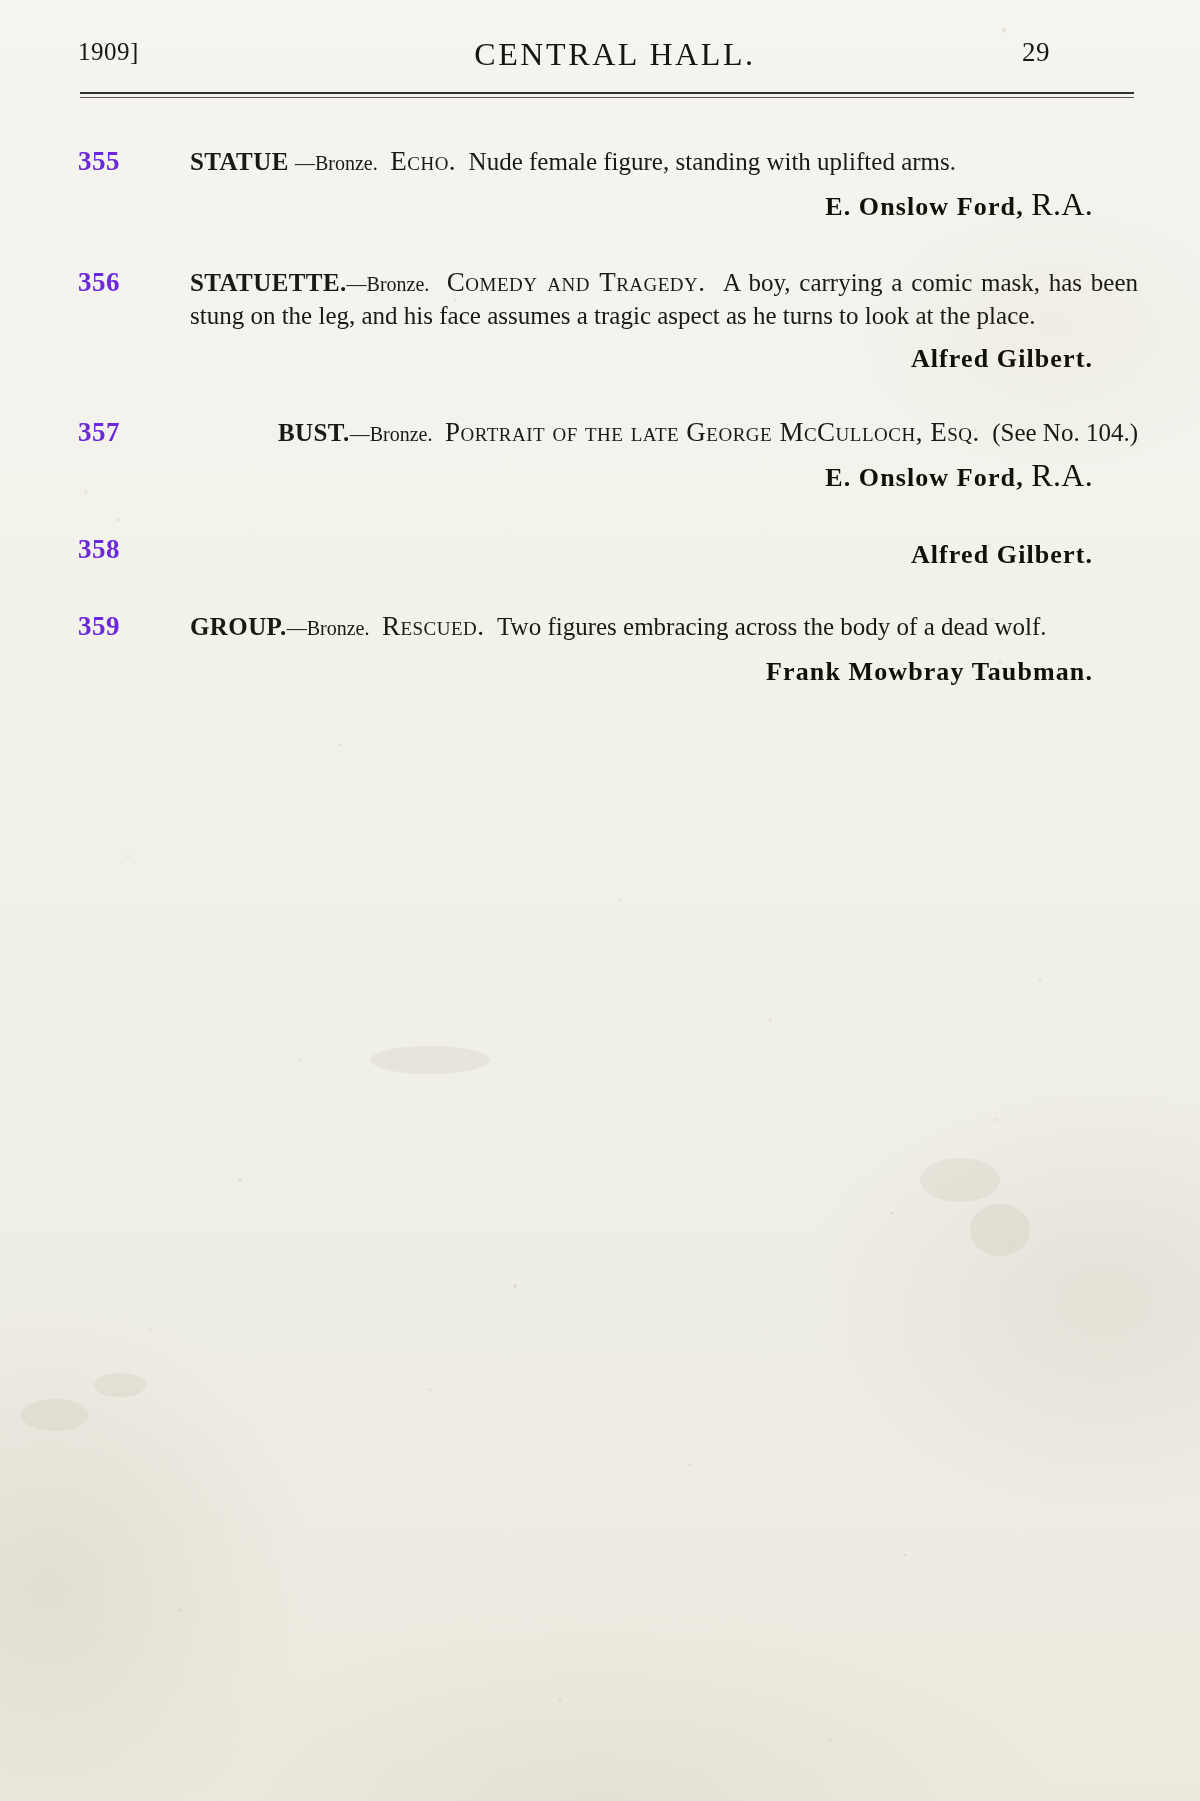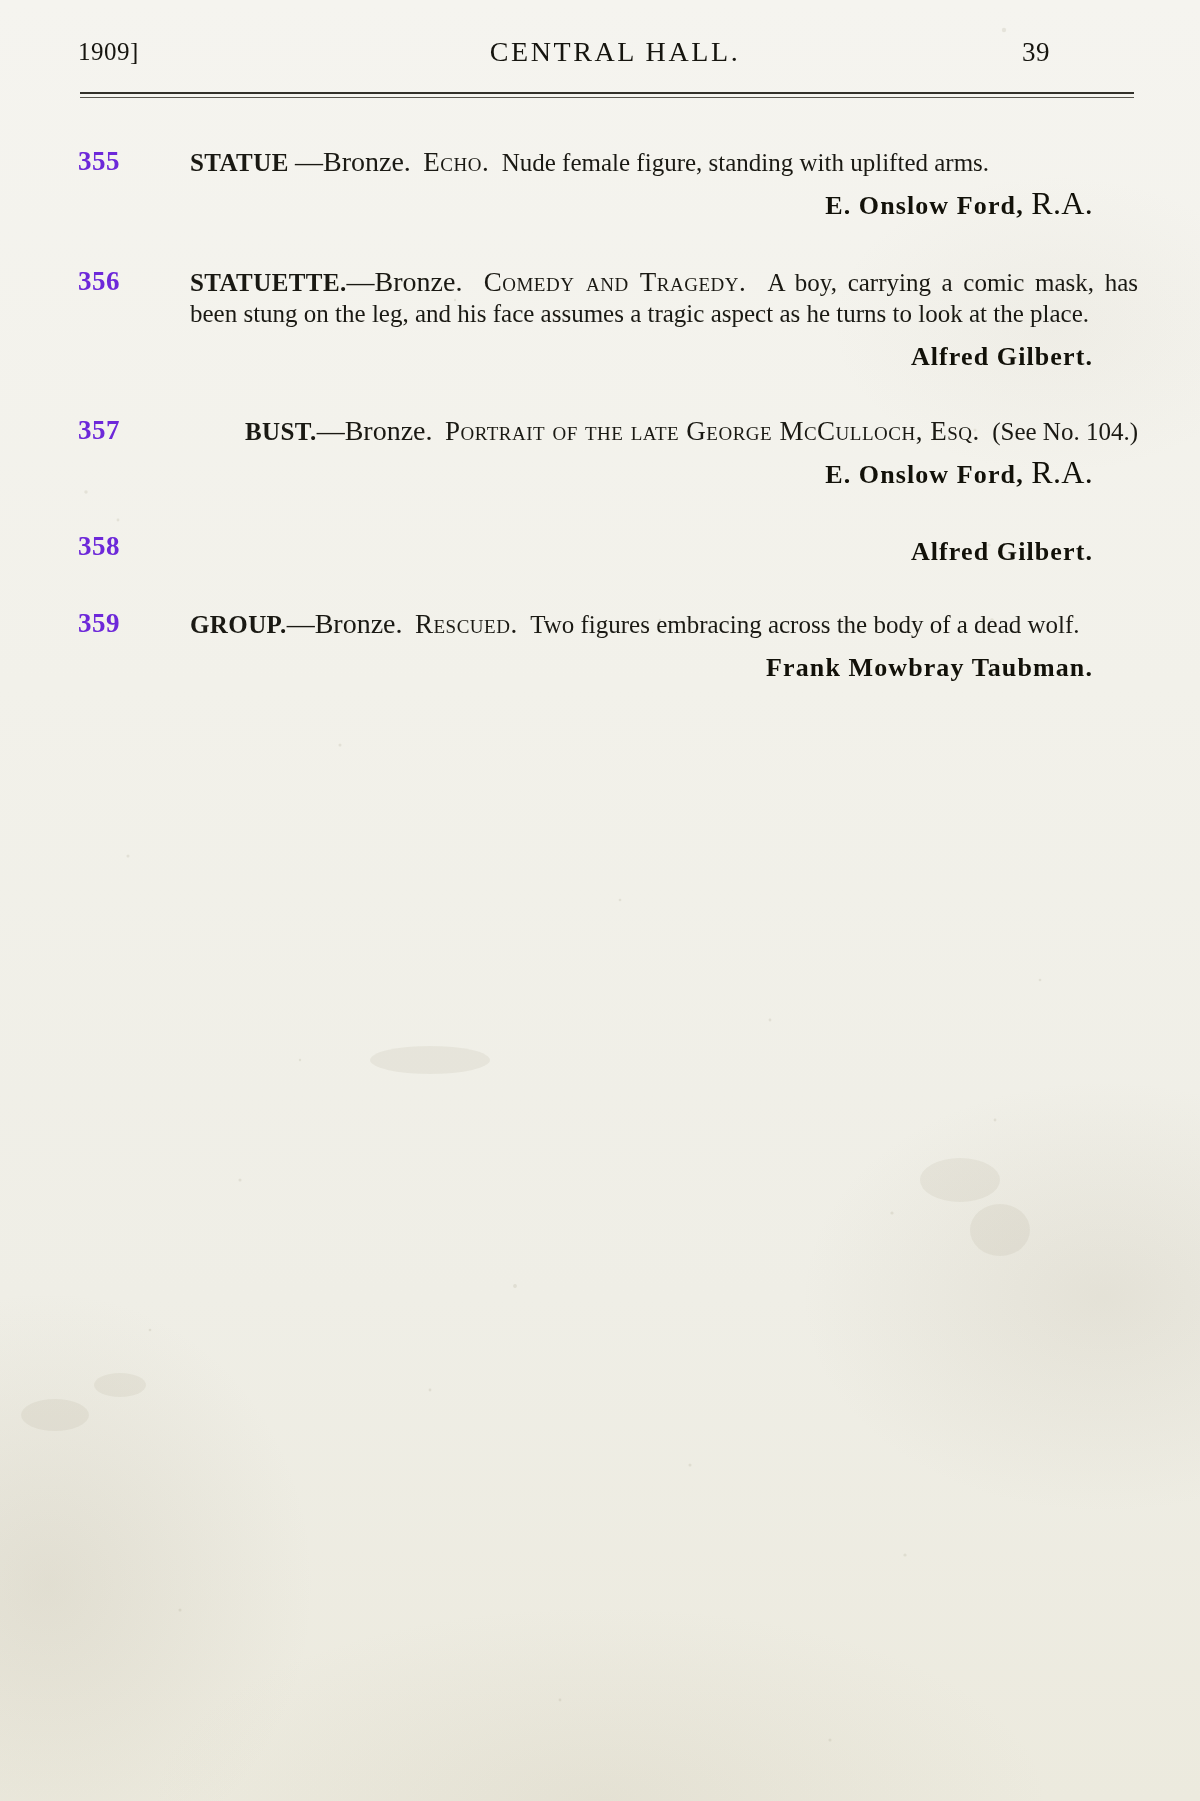--- a/index.html
+++ b/index.html
@@ -60,21 +60,21 @@
     font-size: 25px;
     letter-spacing: .5px;
     font-family: "Liberation Serif", serif;
   }
   .runhead-title {
     position: absolute;
     left: 0;
     right: 0;
     top: -2px;
     text-align: center;
-    font-size: 28px;
+    font-size: 32px;
     letter-spacing: 2.6px;
     padding-left: 14px;
     font-family: "Liberation Serif", serif;
   }
   .runhead-folio {
     position: absolute;
     right: 88px;
     top: -1px;
     font-size: 27px;
     letter-spacing: .5px;
@@ -156,21 +156,21 @@
     text-align: right;
   }
   
   .obj {
     font-weight: bold;
     font-size: 25px;
     letter-spacing: .4px;
   }
   
   .medium {
-    font-size: 28px;
+    font-size: 20px;
   }
   
   .scap {
     font-variant: small-caps;
     font-size: 27px;
     letter-spacing: .5px;
   }
 
   .attrib {
     margin-top: 7px;
@@ -235,21 +235,21 @@
     <ellipse cx="1000" cy="1230" rx="30" ry="26"></ellipse>
     <ellipse cx="430" cy="1060" rx="60" ry="14"></ellipse>
   </g>
 </svg>
 
 <div class="page">
 
   <div class="runhead">
     <span class="runhead-year">1909]</span>
     <span class="runhead-title">CENTRAL  HALL.</span>
-    <span class="runhead-folio">39</span>
+    <span class="runhead-folio">29</span>
   </div>
 
   <div class="rule-wrap">
     <div class="r1"></div>
     <div class="r2"></div>
   </div>
 
 
   <div class="catalogue">
 

